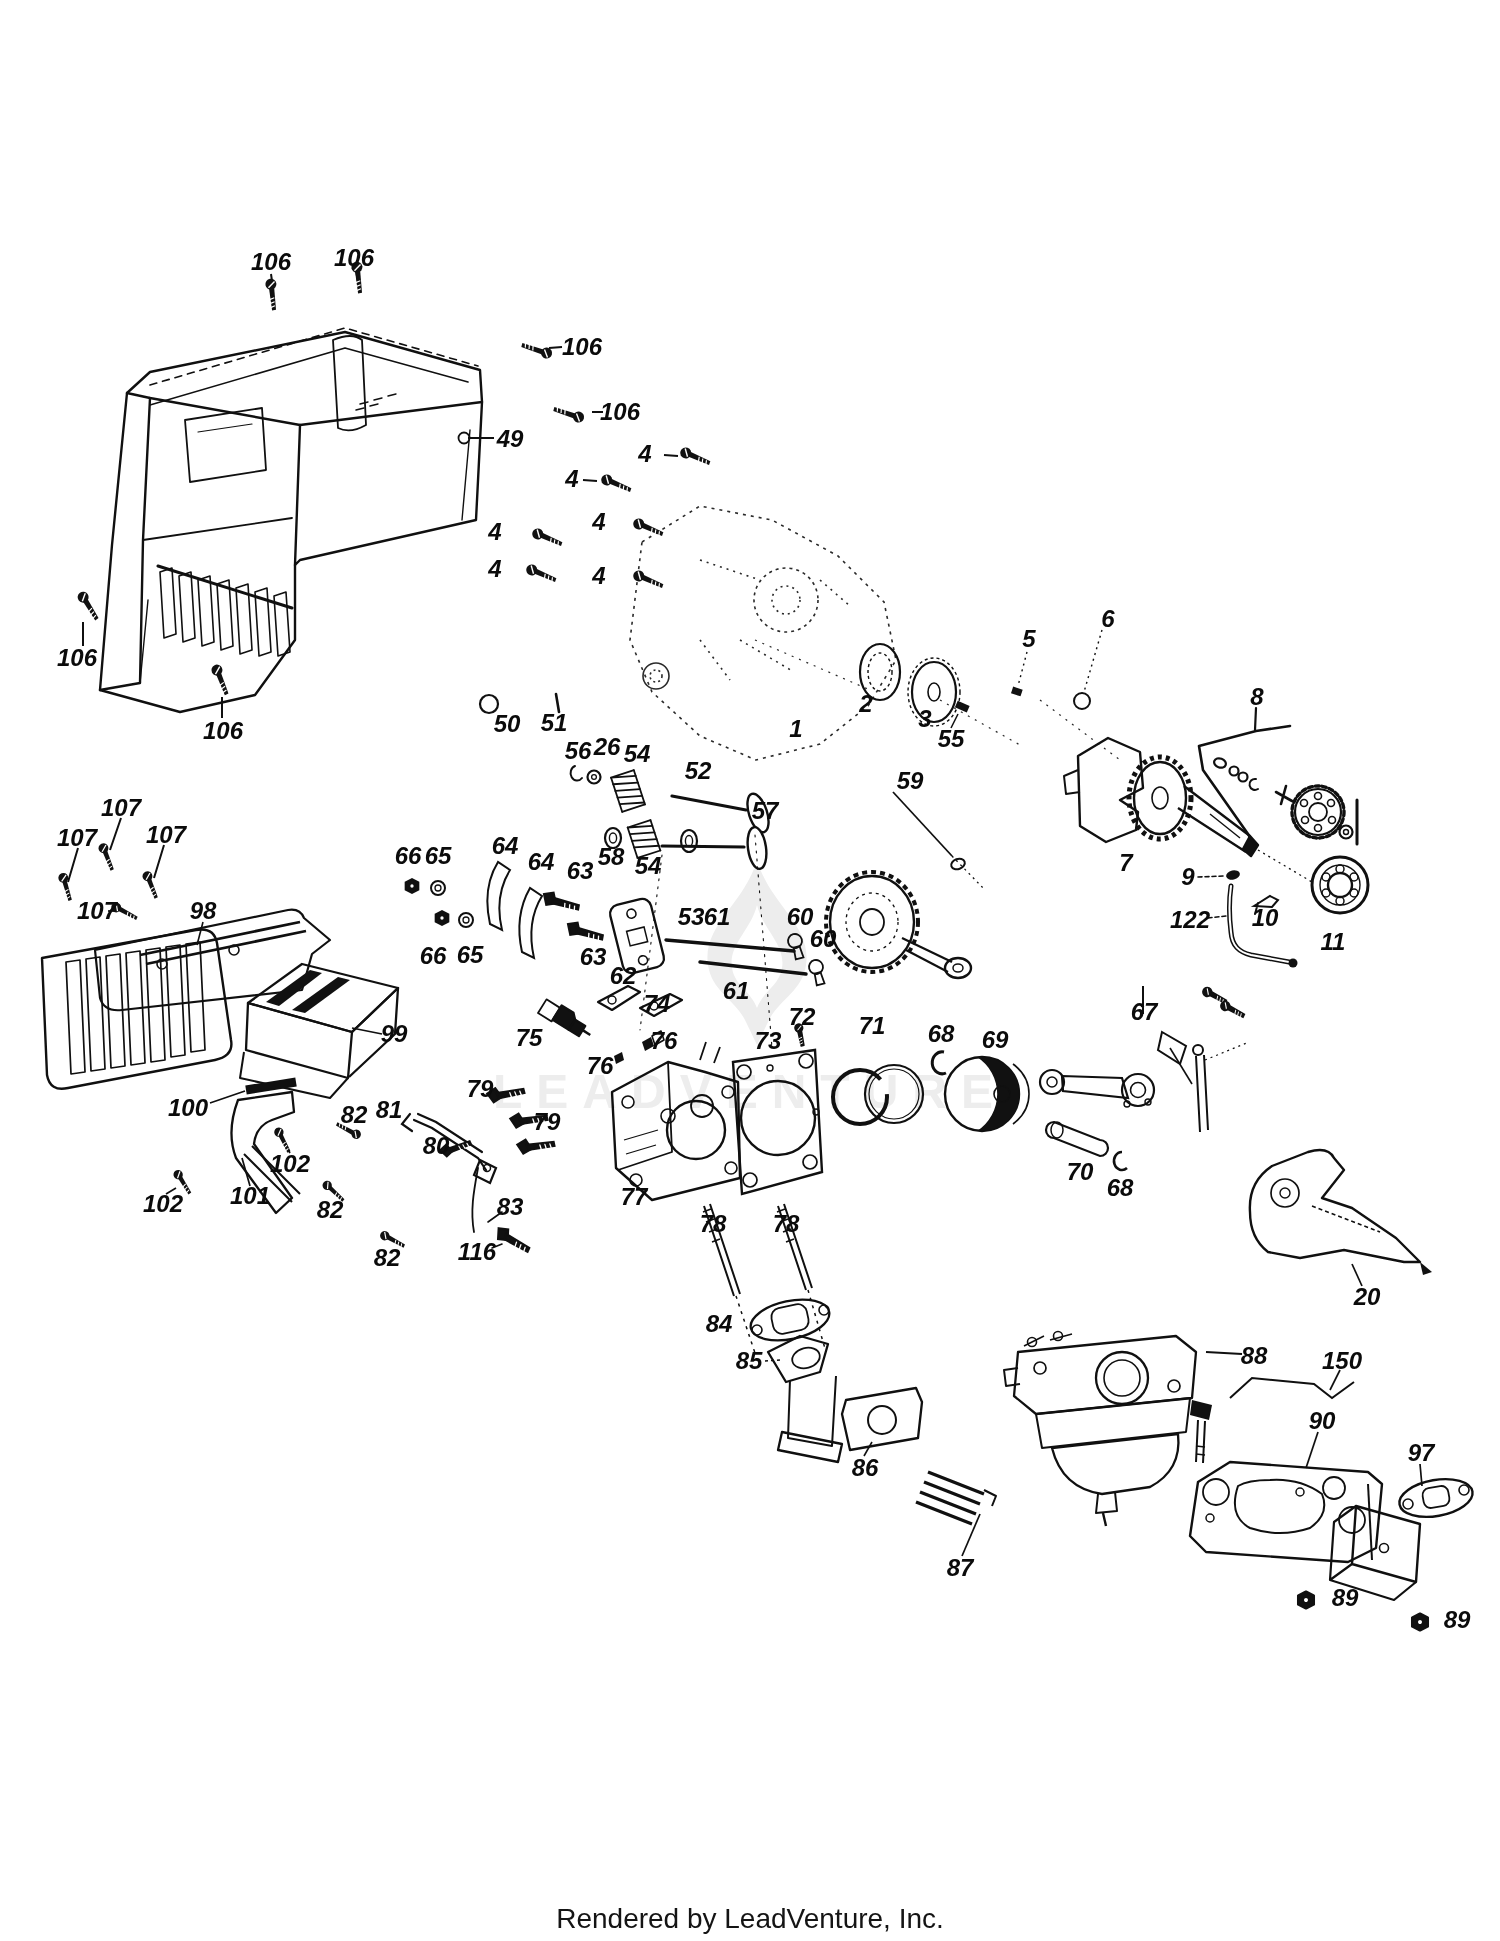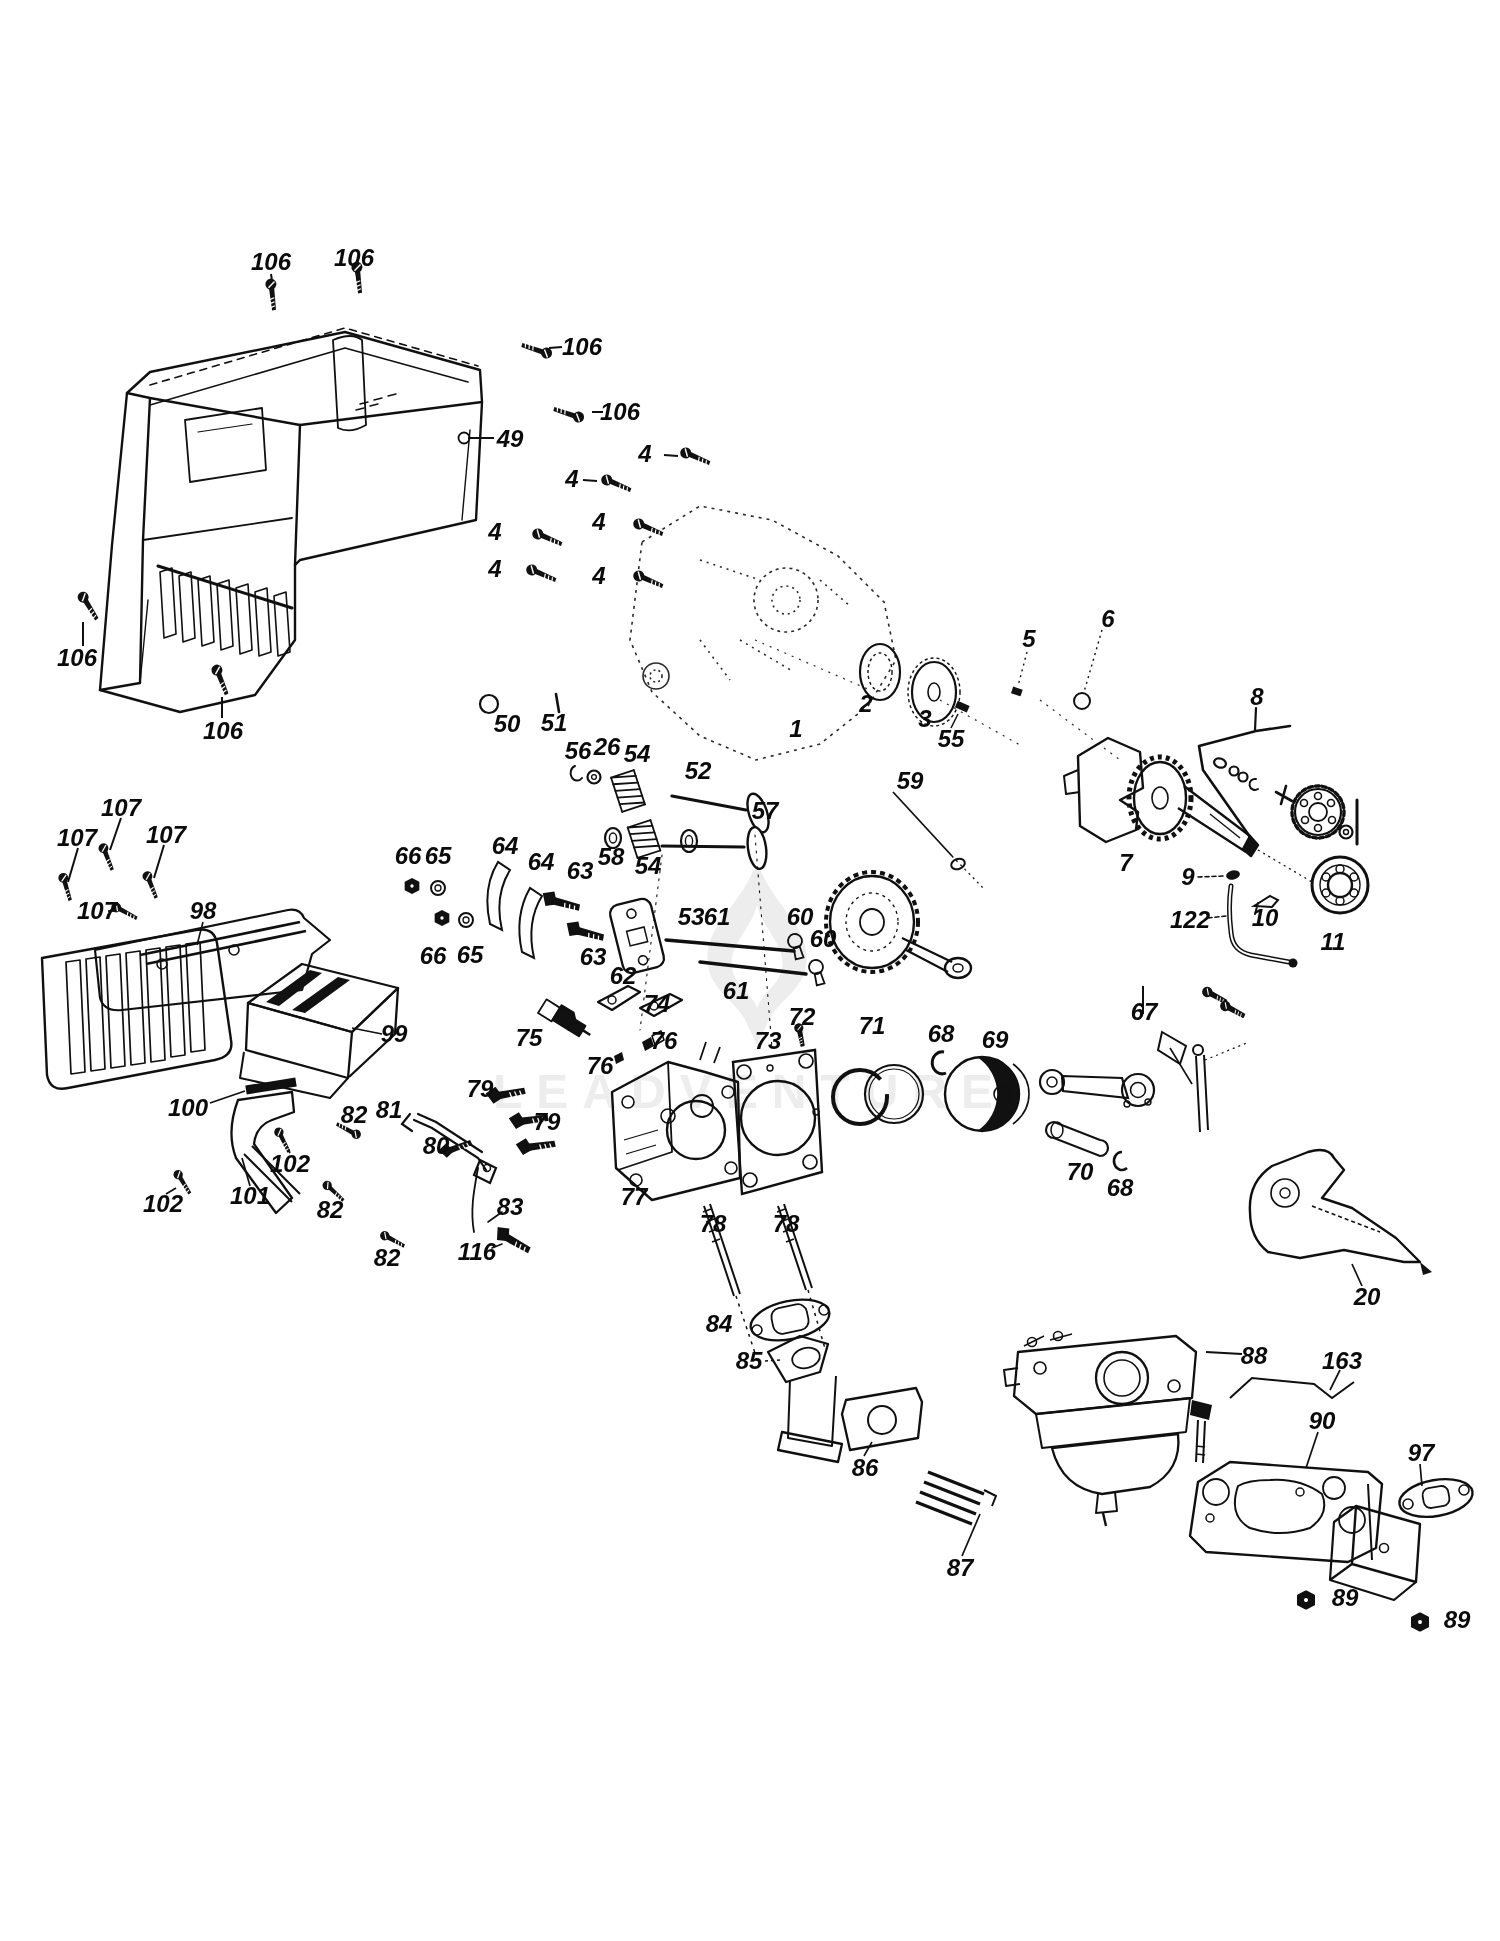--- a/index.html
+++ b/index.html
@@ -538,33 +538,34 @@
       <span class="plabel" style="left: 1144px; top: 974px; margin-top: 38px;">67</span>
       <span class="plabel" style="left: 1080px; top: 1172px;">70</span>
       <span class="plabel" style="left: 1120px; top: 1188px;">68</span>
       <span class="plabel" style="left: 713px; top: 1224px;">78</span>
       <span class="plabel" style="left: 786px; top: 1224px;">78</span>
       <span class="plabel" style="left: 719px; top: 1324px;">84</span>
       <span class="plabel" style="left: 749px; top: 1361px;">85</span>
       <span class="plabel" style="left: 865px; top: 1468px;">86</span>
       <span class="plabel" style="left: 960px; top: 1568px;">87</span>
       <span class="plabel" style="left: 1254px; top: 1356px;">88</span>
-      <span class="plabel" style="left: 1342px; top: 1361px;">163</span>
+      <span class="plabel" style="left: 1342px; top: 1361px;">150</span>
       <span class="plabel" style="left: 1322px; top: 1421px;">90</span>
       <span class="plabel" style="left: 1421px; top: 1453px;">97</span>
       <span class="plabel" style="left: 1345px; top: 1598px;">89</span>
       <span class="plabel" style="left: 1457px; top: 1620px;">89</span>
       <span class="plabel" style="left: 1367px; top: 1297px;">20</span>
       <span class="plabel" style="left: 796px; top: 729px;">1</span>
       <span class="plabel" style="left: 866px; top: 704px;">2</span>
       <span class="plabel" style="left: 925px; top: 719px;">3</span>
       <span class="plabel" style="left: 951px; top: 739px;">55</span>
       <span class="plabel" style="left: 1029px; top: 639px;">5</span>
       <span class="plabel" style="left: 1108px; top: 619px;">6</span>
       <span class="plabel" style="left: 1126px; top: 863px;">7</span>
       <span class="plabel" style="left: 1257px; top: 697px;">8</span>
       <span class="plabel" style="left: 1188px; top: 877px;">9</span>
       <span class="plabel" style="left: 1265px; top: 918px;">10</span>
       <span class="plabel" style="left: 1333px; top: 942px;">11</span>
       <span class="plabel" style="left: 1190px; top: 920px;">122</span>
     </div>
 
+<div class="caption">Rendered by LeadVenture, Inc.</div>
 </div>
 
 </body></html>

